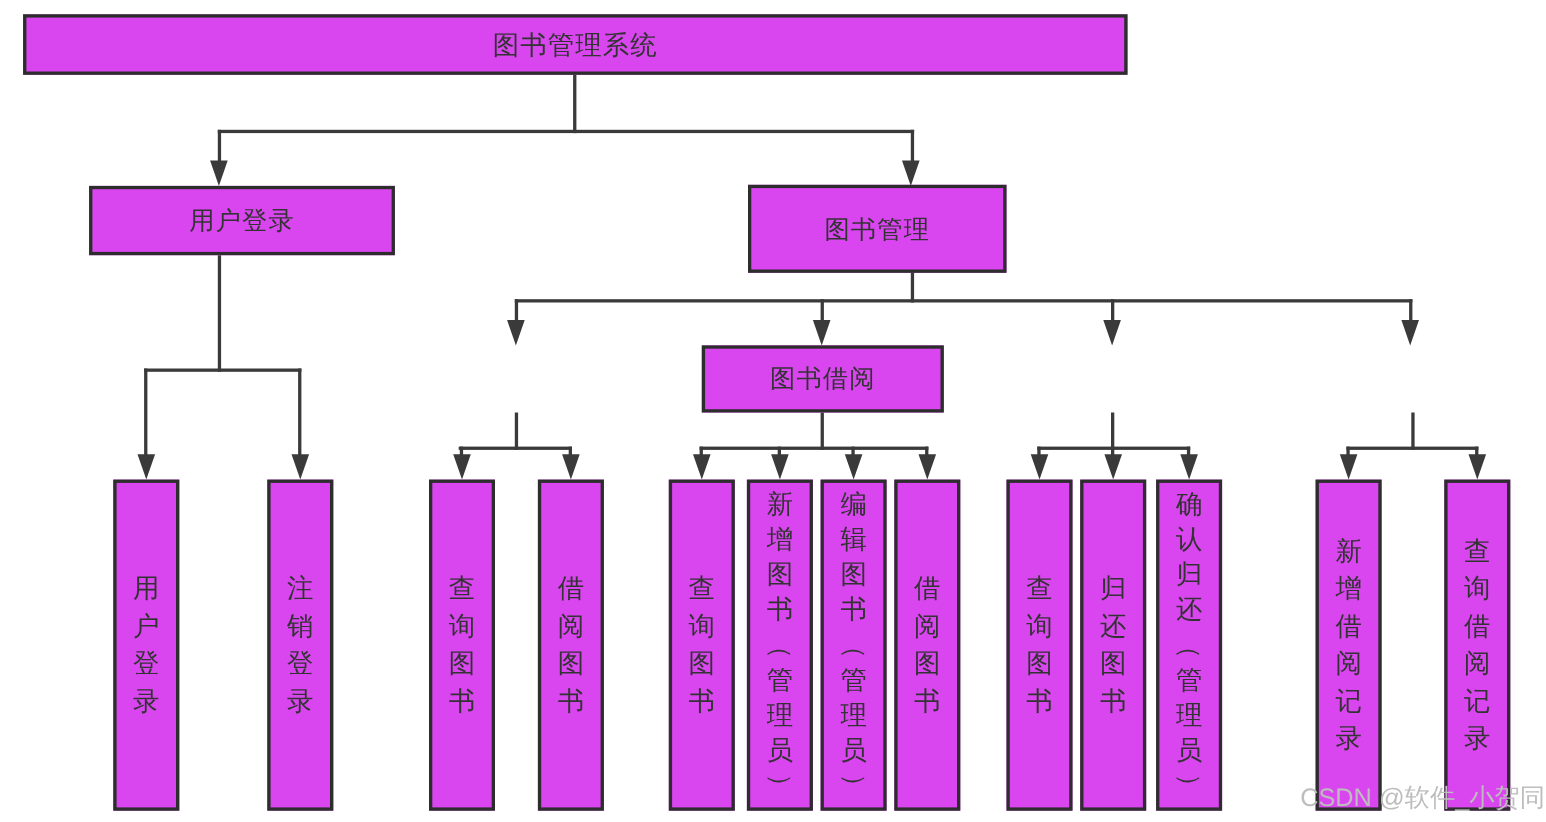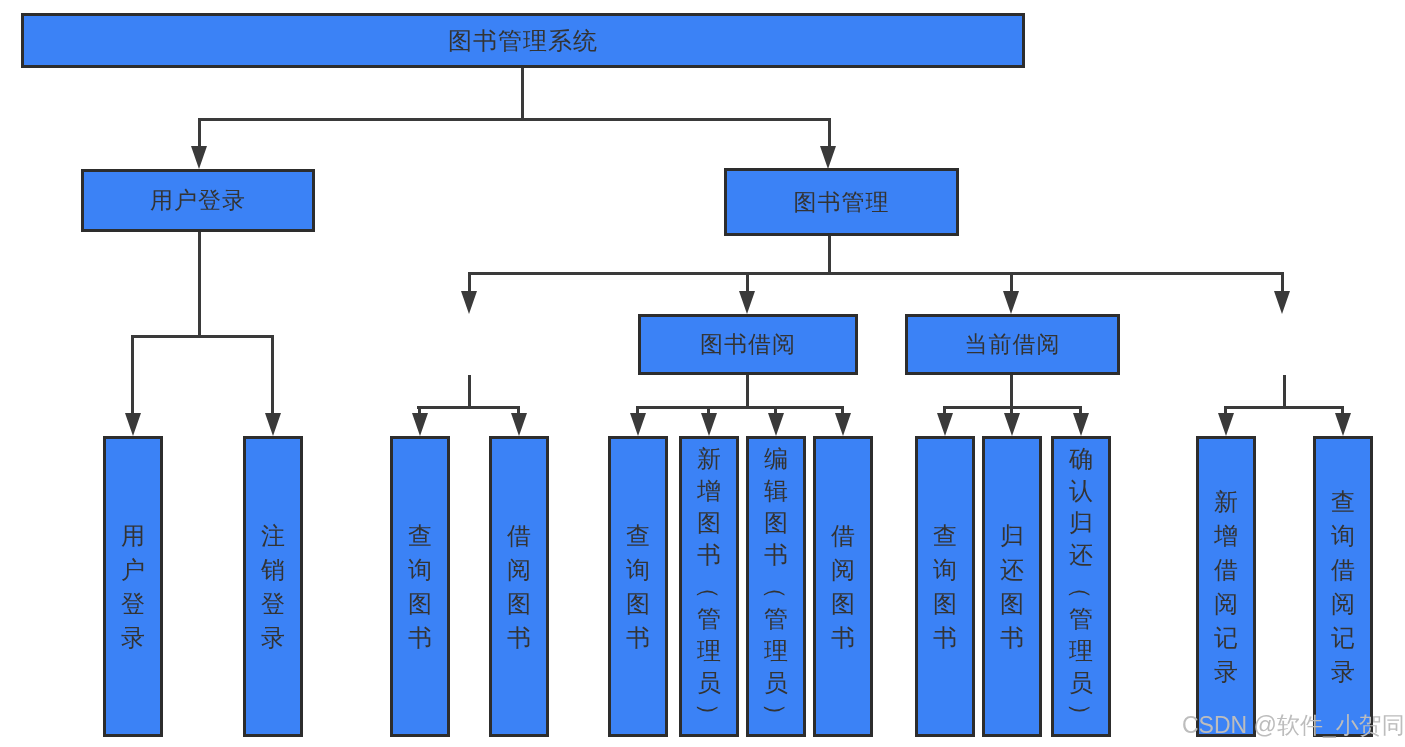--- a/index.html
+++ b/index.html
@@ -6,21 +6,21 @@
     --line:#3a3a3a;
     --border:#2d2d2d;
     --text:#333333;
     --bg:#ffffff;
     --wm:#bdbdbd;
   }
   html,body{margin:0;padding:0;background:var(--bg);}
   body{font-family:"Liberation Sans", sans-serif;}
   #canvas{position:relative;width:1405px;height:747px;background:var(--bg);overflow:hidden;}
   .node{
-    position:absolute;box-sizing:border-box;background:#3b82f6;
+    position:absolute;box-sizing:border-box;background:#d946ef;
     border:3px solid var(--border);
     display:flex;align-items:center;justify-content:center;
     color:var(--text);z-index:2;text-align:center;
   }
   .root{font-size:24px;letter-spacing:1px;}
   .l2,.l3{font-size:23px;letter-spacing:1px;}
   .leaf{width:60px;height:301px;flex-direction:column;font-size:24px;}
   .vchar{display:block;height:34px;line-height:34px;}
   .tight .vchar{height:32px;line-height:32px;}
   .vchar.rot{transform:rotate(90deg);}
@@ -36,25 +36,24 @@
     font-size:23px;color:var(--wm);white-space:nowrap;
   }
 </style>
 </head>
 <body>
 
 <div id="canvas">
 
   <div class="node root" style="left:21px;top:13px;width:1004px;height:55px">图书管理系统</div>
 
-  <div class="node l2" style="left:81px;top:169px;width:234px;height:63px">用户登录</div>
-  <div class="node l2" style="left:724px;top:168px;width:235px;height:68px">图书管理</div>
+  <div class="node l2" style="left:81px;top:169px;width:278px;height:63px">用户登录</div>
+  <div class="node l2" style="left:680px;top:168px;width:235px;height:80px">图书管理</div>
 
   <div class="node l3" style="left:638px;top:314px;width:220px;height:61px">图书借阅</div>
-  <div class="node l3" style="left:905px;top:314px;width:215px;height:61px">当前借阅</div>
 
   <div class="node leaf" style="left:103px;top:436px">
       <span class="vchar">用</span>
       <span class="vchar">户</span>
       <span class="vchar">登</span>
       <span class="vchar">录</span>
     </div>
   <div class="node leaf" style="left:243px;top:436px">
       <span class="vchar">注</span>
       <span class="vchar">销</span>

